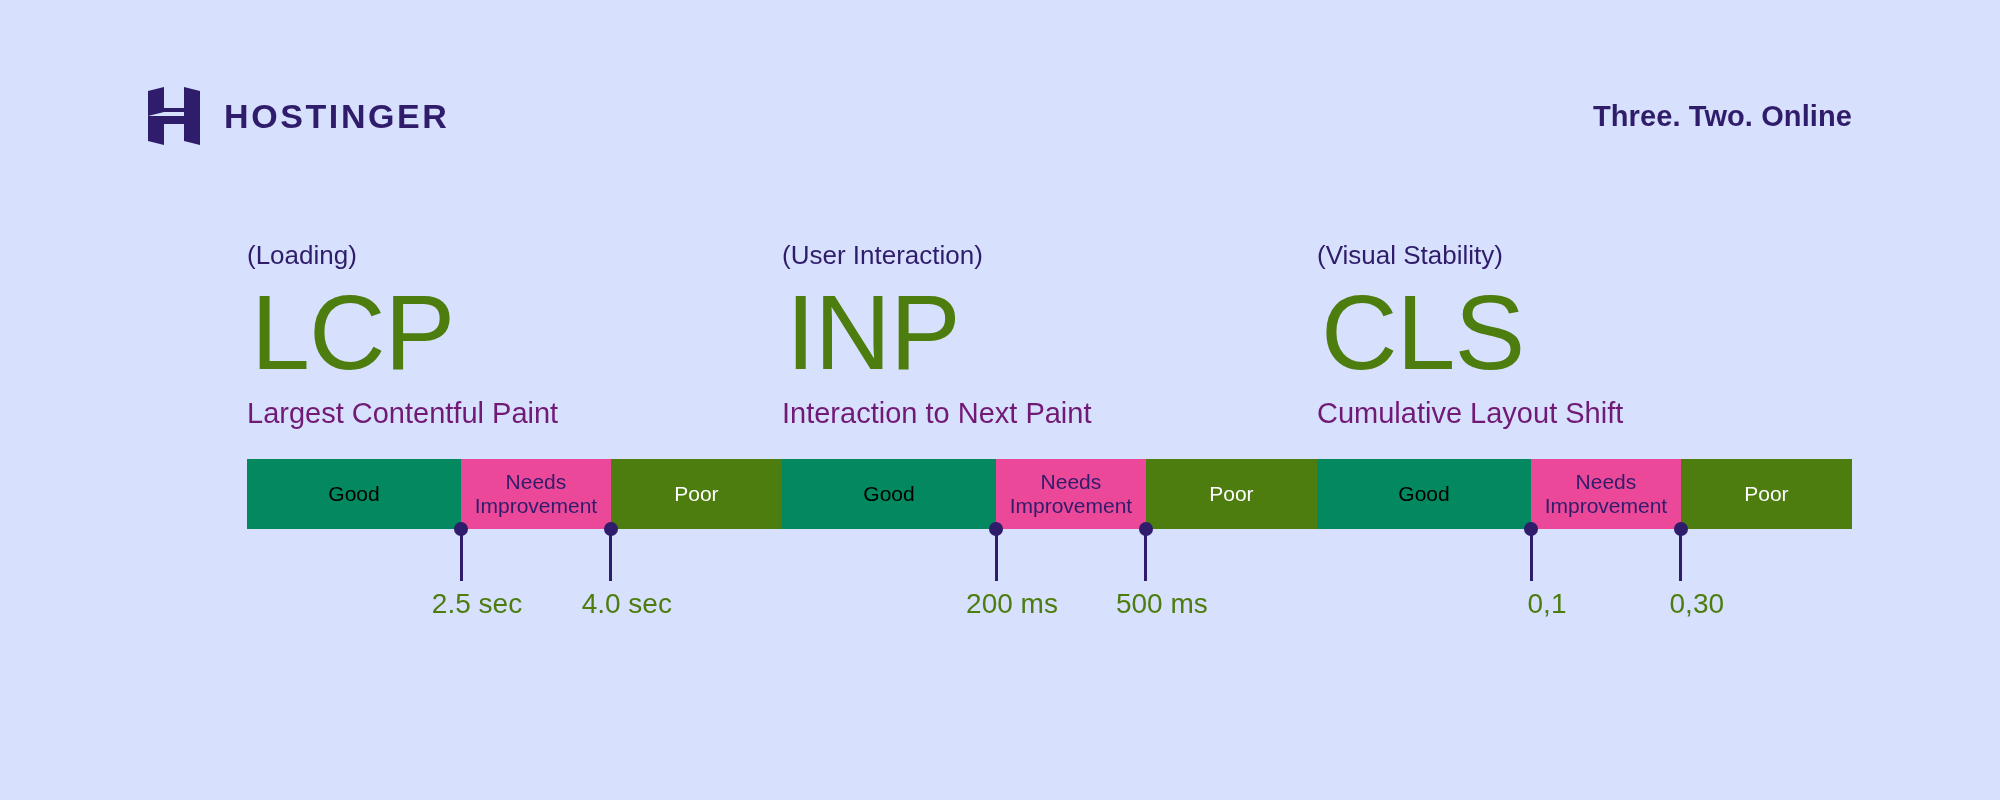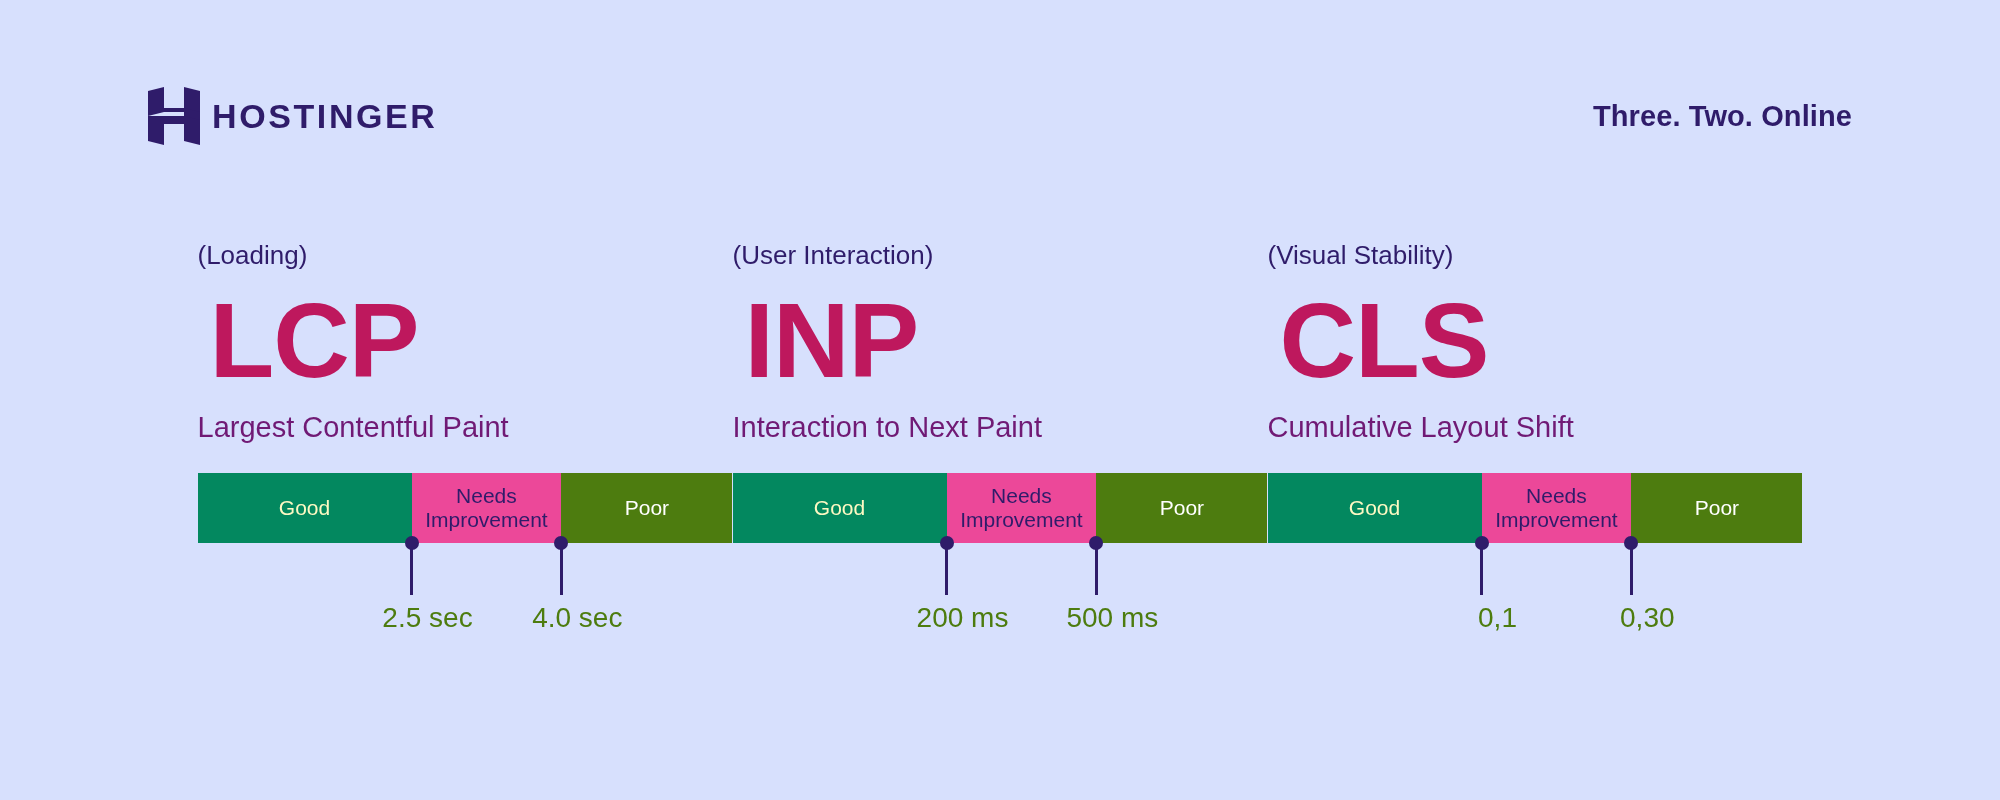--- a/index.html
+++ b/index.html
@@ -24,21 +24,21 @@
     left: 148px;
     right: 148px;
     height: 60px;
     display: flex;
     align-items: center;
     justify-content: space-between;
   }
   .brand {
     display: flex;
     align-items: center;
-    gap: 12px;
+    gap: 24px;
   }
   .logo-mark {
     width: 52px;
     height: 58px;
     display: block;
     flex: none;
   }
   .brand-name {
     font-size: 34px;
     font-weight: bold;
@@ -55,41 +55,41 @@
     white-space: nowrap;
   }
 
   
   .metrics {
     position: absolute;
     top: 240px;
     left: 148px;
     width: 1704px;
     display: flex;
-    justify-content: center;
+    justify-content: flex-end;
   }
   .metric {
     width: 535px;
     position: relative;
   }
   .metric-category {
     font-size: 26px;
     color: #2f1c6a;
     line-height: 1.2;
     margin: 0 0 4px 0;
     font-weight: normal;
     white-space: nowrap;
   }
   .metric-abbr {
     font-size: 106px;
-    font-weight: bold;
-    color: #be185d;
+    font-weight: normal;
+    color: #4d7c0f;
     line-height: 1.08;
     letter-spacing: -1px;
-    margin: 12px;
+    margin: 4px;
   }
   .metric-full {
     font-size: 29px;
     color: #701a75;
     line-height: 1.2;
     margin: 6px 0 0 0;
     font-weight: normal;
     white-space: nowrap;
   }
 
@@ -109,21 +109,21 @@
   .seg {
     display: flex;
     align-items: center;
     justify-content: center;
     text-align: center;
     font-size: 21px;
     line-height: 1.18;
     box-sizing: border-box;
     padding: 0 4px;
   }
-  .seg-good      { background: #03885f; color: #fef9c3; }
+  .seg-good      { background: #03885f; color: #000000; }
   .seg-needs     { background: #ec4899; color: #2f1c6a; }
   .seg-poor      { background: #4d7c0f; color: #ffffff; }
 
   
   .pin {
     position: absolute;
     top: 70px;
     width: 0;
   }
   .pin-dot {

